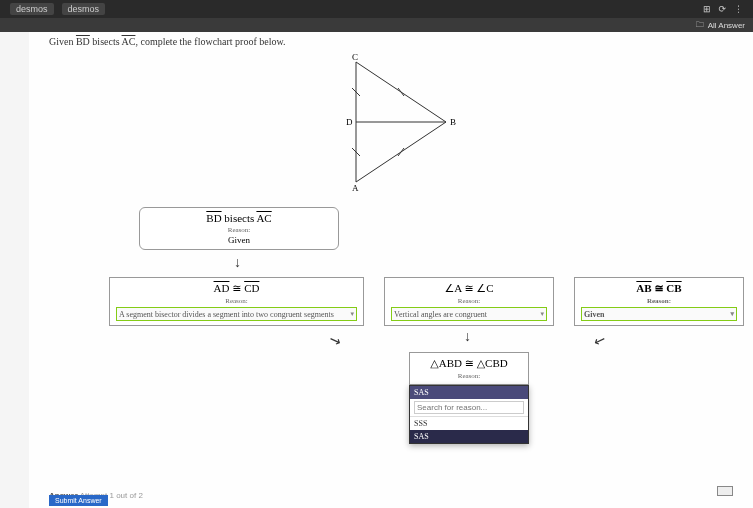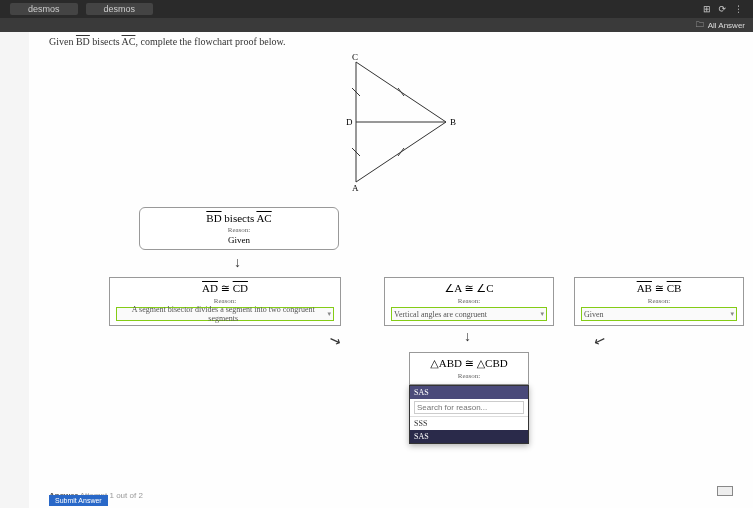--- a/index.html
+++ b/index.html
@@ -17,21 +17,21 @@
       display: flex;
       align-items: center;
       padding: 0 10px;
       color: #ccc;
       font-size: 9px;
       font-family: Arial, sans-serif;
       justify-content: space-between;
     }
     .browser-left { display: flex; align-items: center; gap: 8px; }
     .browser-right { display: flex; align-items: center; gap: 8px; }
-    .tab-label { background: #444; padding: 1px 18px; border-radius: 2px; }
+    .tab-label { background: #444; padding: 1px 6px; border-radius: 2px; }
     .bookmarks-bar {
       background: #3a3a3a;
       height: 14px;
       display: flex;
       justify-content: flex-end;
       align-items: center;
       padding: 0 8px;
       color: #ddd;
       font-size: 8px;
       font-family: Arial, sans-serif;
@@ -177,41 +177,41 @@
     <div class="box" style="left:90px; top:0; width:200px;border-radius:6px;">
       <div class="box-title">
         <span class="overline">BD</span><span> bisects </span><span class="overline">AC</span>
       </div>
       <div class="reason-label">Reason:</div>
       <div class="reason-value">Given</div>
     </div>
 
     <div class="arrow" style="left:185px; top:48px;">↓</div>
 
-    <div class="box" style="left:60px; top:70px; width:232px;">
+    <div class="box" style="left:60px; top:70px; width:255px;">
       <div class="box-title">
         <span class="overline">AD</span><span> ≅ </span><span class="overline">CD</span>
       </div>
       <div class="reason-label">Reason:</div>
       <div class="dropdown">
         <span>A segment bisector divides a segment into two congruent segments</span>
           <span class="chev">▾</span>
       </div>
     </div>
 
     <div class="box" style="left:335px; top:70px; width:170px;">
       <div class="box-title">∠A ≅ ∠C</div>
       <div class="reason-label">Reason:</div>
       <div class="dropdown">
         <span>Vertical angles are congruent</span>
           <span class="chev">▾</span>
       </div>
     </div>
 
-    <div class="box" style="left:525px; top:70px; width:170px;">
+    <div class="box" style="left:525px; top:70px; width:170px;font-weight:bold;">
       <div class="box-title">
         <span class="overline">AB</span><span> ≅ </span><span class="overline">CB</span>
       </div>
       <div class="reason-label">Reason:</div>
       <div class="dropdown">
         <span>Given</span>
           <span class="chev">▾</span>
       </div>
     </div>
 

